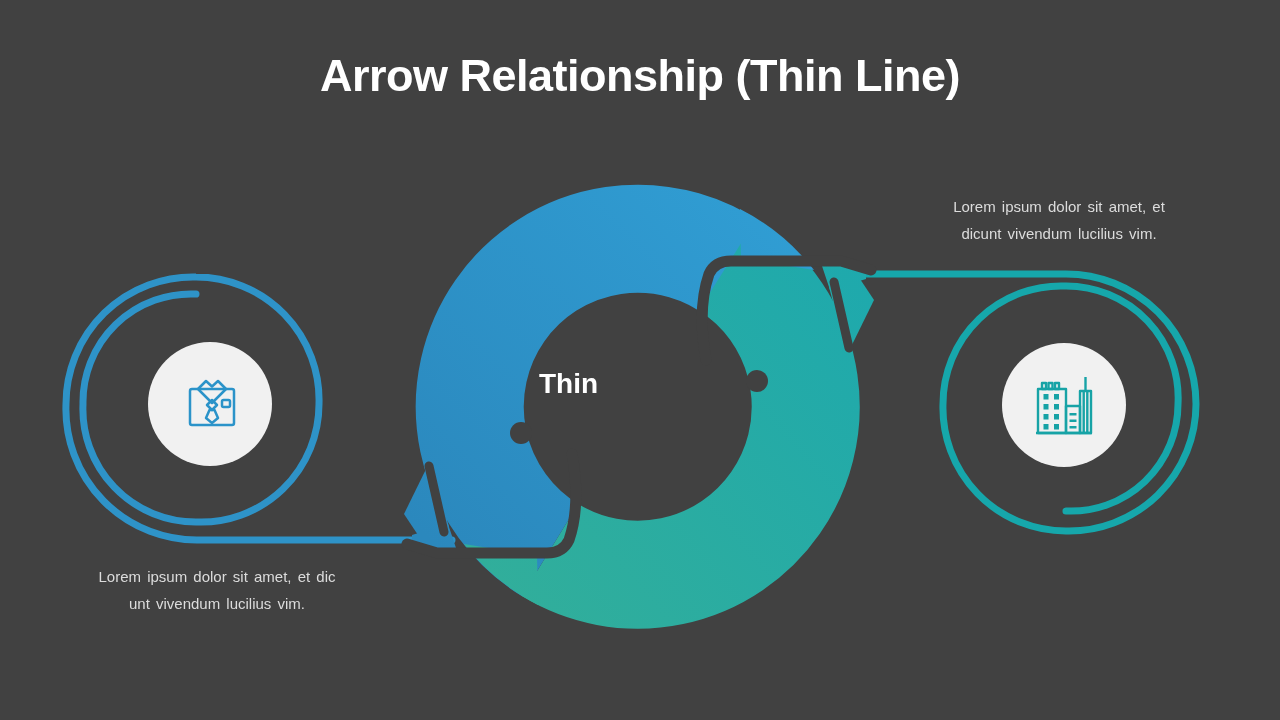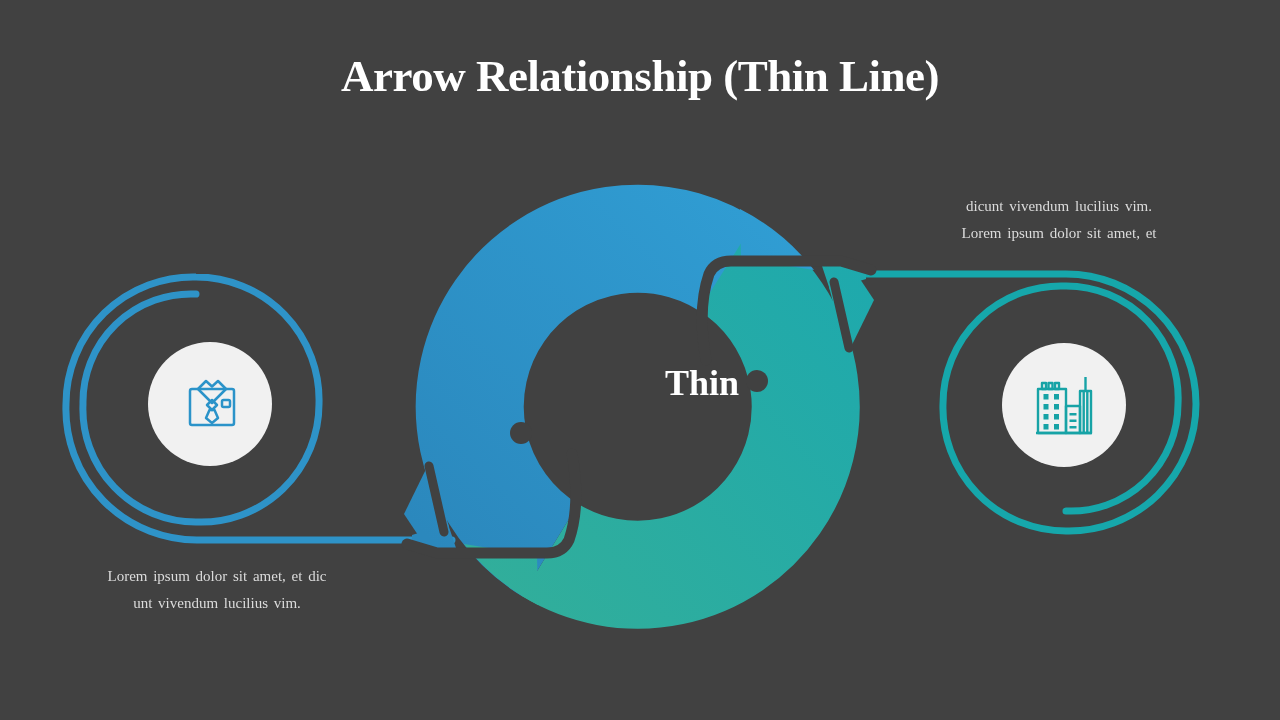--- a/index.html
+++ b/index.html
@@ -7,39 +7,39 @@
     --blue-start:#309dd3; --blue-end:#2b88bd; --blue-line:#2e93c8;
     --teal-start:#31ae9b; --teal-end:#1ea9ad; --teal-line:#16a7ab;
     --white-circle:#f1f1f1;
     --icon-blue:#2b93c9; --icon-teal:#17a3a6;
     --title-text:#ffffff; --body-text:#dcdcdc;
   }
   html,body{margin:0;padding:0;background:#222;}
   .slide{
     position:relative; width:1280px; height:720px; overflow:hidden;
     background:var(--background);
-    font-family:Liberation Serif, serif;
+    font-family:Liberation Sans, sans-serif;
   }
   .diagram-svg{position:absolute; left:0; top:0; width:1280px; height:720px;}
   .slide-title{
     position:absolute; left:0; top:50px; width:100%;
     text-align:center; color:var(--title-text);
     font-size:45px; font-weight:bold; letter-spacing:-0.5px;
   }
   .caption{
     position:absolute; width:260px; text-align:center;
     color:var(--body-text); font-size:15px; line-height:27px;
     word-spacing:2px;
   }
   .caption-right{left:929px; top:193px;}
   .caption-left{left:87px; top:563px;}
   .center-label{
     position:absolute; left:539px; top:362px; width:200px;
-    text-align:right; color:var(--title-text);
-    font-size:36px; line-height:43px; font-weight:bold;
+    text-align:left; color:var(--title-text);
+    font-size:28px; line-height:43px; font-weight:bold;
   }
 </style>
 </head>
 <body>
 
 <div class="slide">
 
   <div class="slide-title">Arrow Relationship (Thin Line)</div>
 
   <svg class="diagram-svg" viewBox="0 0 1280 720" xmlns="http://www.w3.org/2000/svg">
@@ -111,21 +111,21 @@
       <path d="M50.5 19 V5"></path>
       <path d="M1 61 H57"></path>
     </g>
   </svg>
 
   <div class="center-label">
     <div>Thin</div>
   </div>
 
   <div class="caption caption-right">
+    <div>Lorem ipsum dolor sit amet, et</div>
     <div>dicunt vivendum lucilius vim.</div>
-    <div>Lorem ipsum dolor sit amet, et</div>
   </div>
   <div class="caption caption-left">
     <div>Lorem ipsum dolor sit amet, et dic</div>
     <div>unt vivendum lucilius vim.</div>
   </div>
 
 </div>
 
 </body></html>

